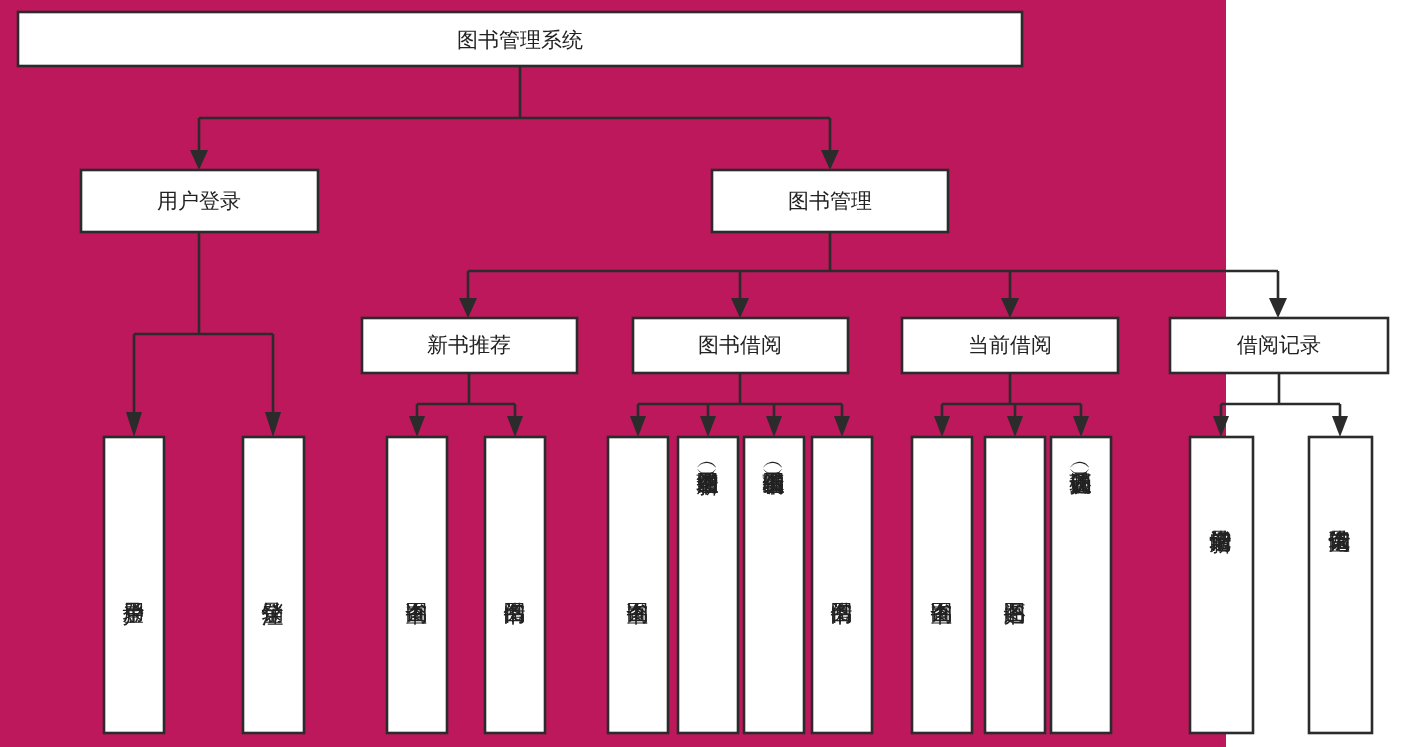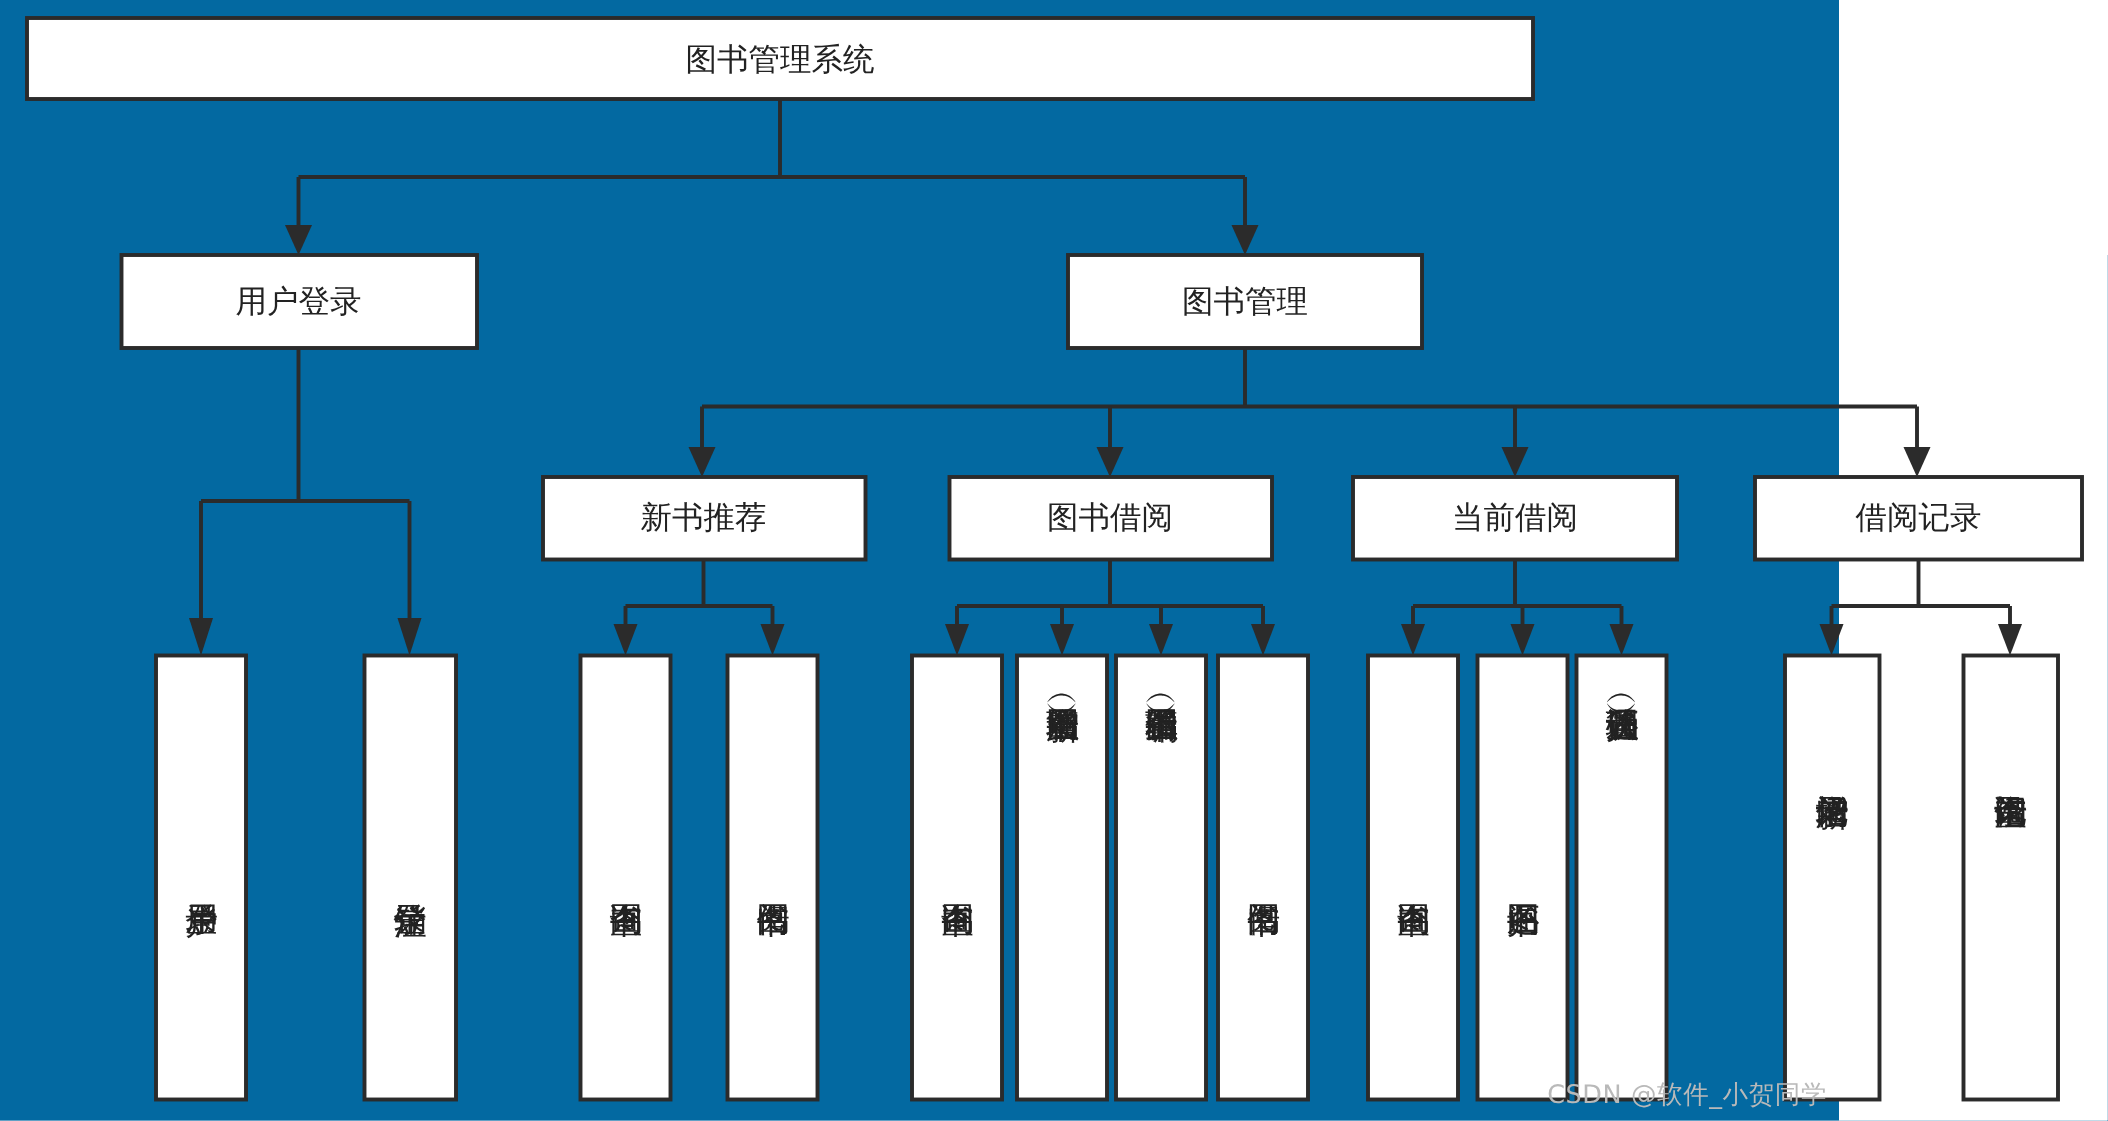--- a/index.html
+++ b/index.html
@@ -10,21 +10,21 @@
   body {
     width: 1405px;
     height: 747px;
     font-family: "DejaVu Sans", "Liberation Sans", sans-serif;
     overflow: hidden;
   }
   #diagram-root {
     position: relative;
     width: 1226px;
     height: 747px;
-    background: #0369a1;
+    background: #be185d;
   }
   svg.flow {
     position: absolute;
     left: 0;
     top: 0;
     width: 1405px;
     height: 747px;
   }
   .node-box {
     fill: #ffffff;
@@ -216,14 +216,13 @@
         <rect class="node-box" x="1190" y="437" width="63" height="296"></rect>
         <text class="node-label-v" x="1221" y="513" writing-mode="tb" glyph-orientation-vertical="0">新增借阅记录</text>
       </g>
       <g>
         <rect class="node-box" x="1309" y="437" width="63" height="296"></rect>
         <text class="node-label-v" x="1340" y="513" writing-mode="tb" glyph-orientation-vertical="0">查询借阅记录</text>
       </g>
     </g>
   </svg>
 
-  <div class="watermark">CSDN @软件_小贺同学</div>
 </div>
 
 </body></html>

